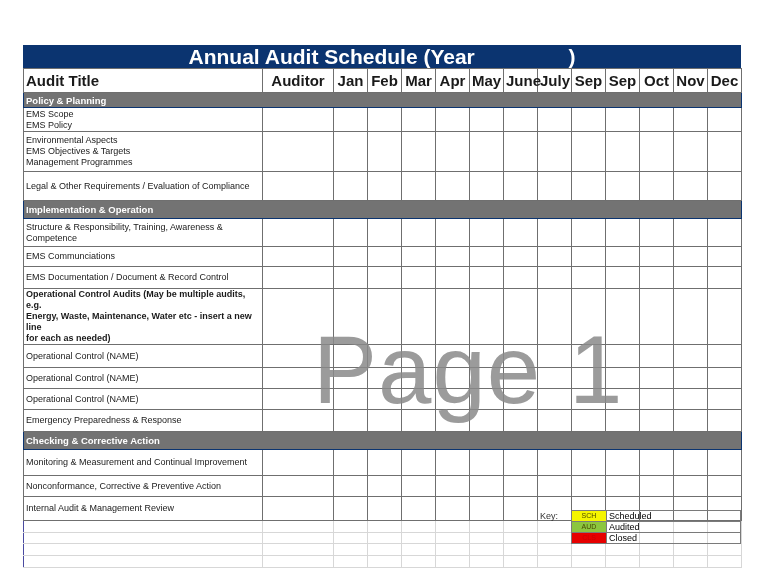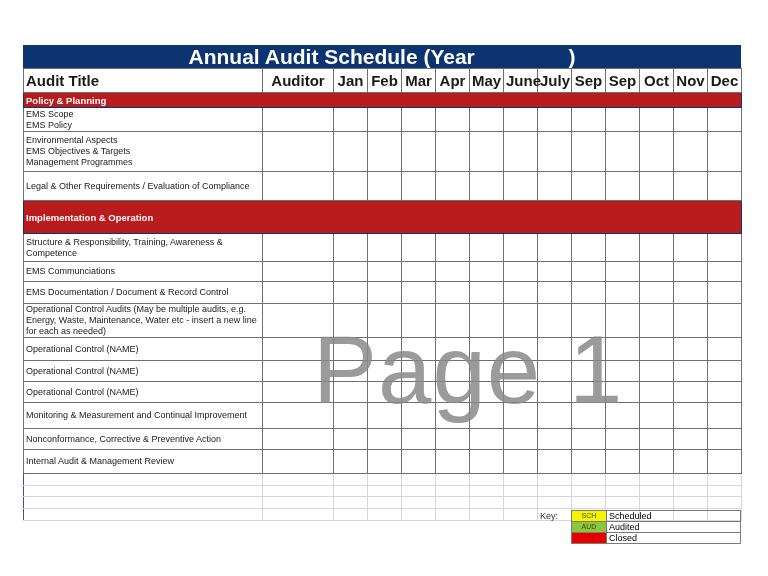--- a/index.html
+++ b/index.html
@@ -4,21 +4,21 @@
 <style>
   html, body { margin:0; padding:0; background:#ffffff; }
   body { width:768px; height:576px; position:relative; overflow:hidden; font-family:"Liberation Sans", sans-serif; }
   .sheet { position:absolute; left:23px; top:45px; width:718px; }
   .title-bar { position:absolute; left:0; top:0; width:718px; height:23px; background:#0b3470; color:#fff; font-weight:bold; font-size:21px; line-height:24px; text-align:center; }
   .title-bar .blank { display:inline-block; width:80px; border-bottom:1px solid #ffffff; height:18px; vertical-align:bottom; margin:0 1px; }
   .grid { position:absolute; left:0; top:23px; width:718px; border-collapse:collapse; table-layout:fixed; }
   .grid td { border:1px solid #6f6f6f; padding:0 2px; font-size:9px; color:#1a1a1a; line-height:11px; vertical-align:middle; }
   .grid tr.hdr td { font-weight:bold; font-size:15px; text-align:center; background:#fff; }
   .grid tr.hdr td.first { text-align:left; }
-  .grid tr.section td { background:#b91c1c; color:#fff; font-weight:bold; font-size:9.5px; border-color:#0b3470; }
+  .grid tr.section td { background:#737373; color:#fff; font-weight:bold; font-size:9.5px; border-color:#0b3470; }
   .grid tr.blankrow td { border-color:#d7d7d7; }
   .grid tr.blankrow td.first { border-left:1px solid #4a4aa0; }
   .watermark { position:absolute; left:313px; top:320px; font-size:96px; color:#8a8a8a; opacity:0.85; line-height:100px; letter-spacing:1px; pointer-events:none; }
   .key-label { position:absolute; left:540px; top:511px; font-size:9px; color:#333; }
   .key { position:absolute; left:571px; top:510px; width:170px; border-collapse:collapse;padding-left:16px; }
   .key td { border:1px solid #7a7a7a; font-size:9px; height:10px; line-height:10px; padding:0 2px; }
   .key td.sw { width:30px; text-align:center; font-size:7px; }
 </style>
 </head>
 <body>
@@ -117,21 +117,21 @@
           <td></td>
           <td></td>
           <td></td>
           <td></td>
           <td></td>
           <td></td>
           <td></td>
           <td></td>
           <td></td>
         </tr>
-        <tr class="section" style="height: 33px; margin-top: 36px;">
+        <tr class="section" style="height: 18px; margin-top: 36px;">
           <td colspan="14">Implementation &amp; Operation</td>
         </tr>
         <tr style="height: 28px;">
           <td>
             <div>Structure &amp; Responsibility, Training, Awareness &amp;</div>
             <div>Competence</div>
           </td>
           <td></td>
           <td></td>
           <td></td>
@@ -175,21 +175,21 @@
           <td></td>
           <td></td>
           <td></td>
           <td></td>
           <td></td>
           <td></td>
           <td></td>
           <td></td>
           <td></td>
         </tr>
-        <tr style="height: 34px;">
+        <tr style="height: 34px; font-weight: bold;">
           <td>
             <div>Operational Control Audits (May be multiple audits, e.g.</div>
             <div>Energy, Waste, Maintenance, Water etc - insert a new line</div>
             <div>for each as needed)</div>
           </td>
           <td></td>
           <td></td>
           <td></td>
           <td></td>
           <td></td>
@@ -248,20 +248,41 @@
           <td></td>
           <td></td>
           <td></td>
           <td></td>
           <td></td>
           <td></td>
           <td></td>
           <td></td>
           <td></td>
           <td></td>
+        </tr>
+        <tr style="height: 22px;">
+          <td>
+            <div>Emergency Preparedness &amp; Response</div>
+          </td>
+          <td></td>
+          <td></td>
+          <td></td>
+          <td></td>
+          <td></td>
+          <td></td>
+          <td></td>
+          <td></td>
+          <td></td>
+          <td></td>
+          <td></td>
+          <td></td>
+          <td></td>
+        </tr>
+        <tr class="section" style="height: 18px;">
+          <td colspan="14">Checking &amp; Corrective Action</td>
         </tr>
         <tr style="height: 26px;">
           <td>
             <div>Monitoring &amp; Measurement and Continual Improvement</div>
           </td>
           <td></td>
           <td></td>
           <td></td>
           <td></td>
           <td></td>

